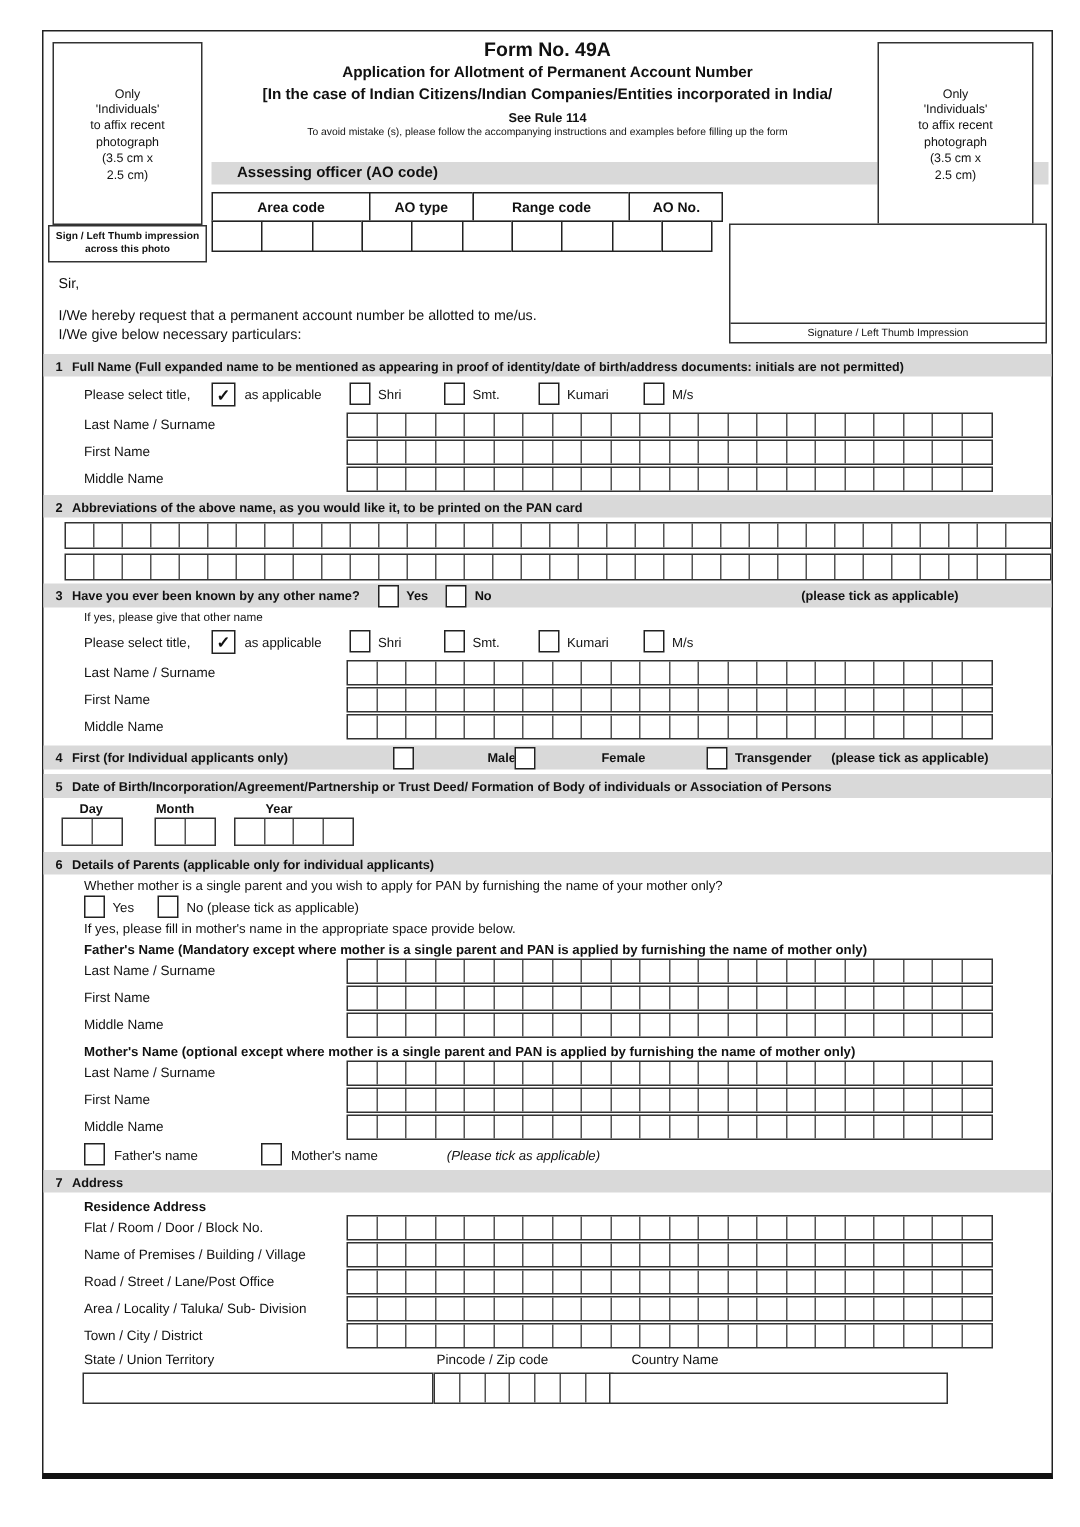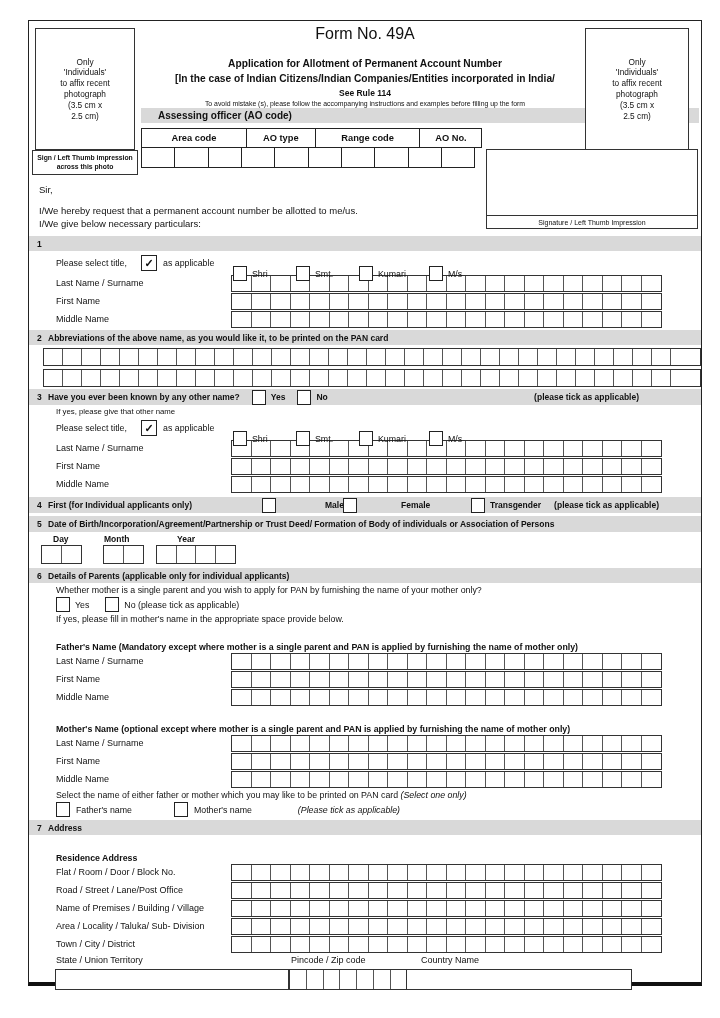--- a/index.html
+++ b/index.html
@@ -14,21 +14,21 @@
              font-weight:bold; font-size:10px; line-height:15px; padding-left:17px; z-index:1; }
   .photo-box { position:absolute; border:1.2px solid #333; background:#fff; z-index:2;
                display:flex; align-items:center; justify-content:center; text-align:center;
                font-size:8.3px; line-height:1.3; white-space:pre-line; }
   .photo-left { left:6px; top:7px; width:100px; height:122px; }
   .photo-right { left:556px; top:7px; width:104px; height:122px; }
   .photo-caption { position:absolute; left:3px; top:129px; width:106px; height:25px; border:1.2px solid #333;
                    background:#fff; z-index:2; display:flex; align-items:center; justify-content:center;
                    text-align:center; font-weight:bold; font-size:6.8px; line-height:1.25; white-space:pre-line; }
   .title-block { position:absolute; left:115px; top:4px; width:442px; text-align:center; z-index:0; }
-  .t1 { font-size:16px; font-weight:normal; margin-bottom:14px; }
+  .t1 { font-size:13px; font-weight:bold; margin-bottom:2px; }
   .t2,.t3,.t4 { font-size:10.2px; font-weight:bold; line-height:1.45; }
   .t5 { font-size:8.5px; font-weight:bold; margin-top:1px; }
   .t6 { font-size:6.9px; margin-top:2px; }
   .ao-table { position:absolute; left:112px; top:107px; z-index:1; }
   .ao-h { display:flex; }
   .ao-h > div { border:1.2px solid #222; margin-left:-1.2px; height:20px; line-height:18px; text-align:center;
                 font-weight:bold; font-size:9.3px; background:#fff; }
   .ao-h > div:first-child { margin-left:0; }
   .aoh1{width:106px;} .aoh2{width:70px;} .aoh3{width:106px;} .aoh4{width:63px;}
   .ao-row { display:flex; margin-top:-1.2px; }
@@ -52,36 +52,36 @@
   .band .rnote { margin-left:auto; margin-right:62px; font-weight:bold; }
 
   .cb { width:14px; height:15px; border:1.2px solid #222; background:#fff; display:inline-block; flex:none; }
   .cb-tick { width:16px; height:16px; border:1.2px solid #222; background:#fff; display:inline-flex;
              align-items:center; justify-content:center; font-size:11px; font-weight:bold; }
 
   .trow { position:relative; height:20px; margin-top:3px; font-size:8.8px; }
   .trow .t-pre { position:absolute; left:27px; top:4px; }
   .trow .cb-tick { position:absolute; left:112px; top:1px; }
   .trow .t-suf { position:absolute; left:134px; top:4px; }
-  .trow .opts { position:absolute; left:204px; top:12px; display:flex; }
+  .trow .opts { position:absolute; left:204px; top:1px; display:flex; }
   .opt { display:flex; align-items:center; width:63px; }
   .opt.k { width:70px; }
   .opt .cblab { margin-left:5px; }
 
   .frow { display:flex; align-items:center; height:18px; margin-left:27px; }
   .flabel { width:175px; font-size:9px; flex:none; }
   .grid { display:flex; height:17px; border:1.2px solid #333; background:#fff; }
   .grid .c { width:19.5px; height:100%; border-right:1px solid #555; }
   .grid .c:last-child { border-right:none; }
   .abbrev { margin-left:14px; margin-top:3px; height:18px; }
   .abbrev .c { width:19px; }
 
   .smallnote { margin-left:27px; font-size:7.8px; margin-top:2px; }
   .bodytext { margin-left:27px; font-size:8.8px; margin-top:2px; }
-  .boldhead { margin-left:27px; font-size:8.8px; font-weight:bold; margin-top:18px; }
+  .boldhead { margin-left:27px; font-size:8.8px; font-weight:bold; margin-top:4px; }
 
   .dmy { position:relative; height:34px; }
   .dmy .lab { position:absolute; top:2px; font-size:8.5px; font-weight:bold; }
   .dmy .lday{left:24px;} .dmy .lmonth{left:75px;} .dmy .lyear{left:148px;}
   .dmy .grid { position:absolute; top:13px; height:19px; }
   .dmy .gday{left:12px;} .dmy .gmonth{left:74px;} .dmy .gyear{left:127px;}
   .dmy .c { width:19.5px; }
 
   .ynrow { display:flex; align-items:center; margin-left:27px; height:17px; margin-top:1px; font-size:8.8px; }
   .ynrow .cblab { margin-left:5px; }
@@ -158,20 +158,21 @@
       <div class="sig-cap">Signature / Left Thumb Impression</div>
     </div>
 
     <div class="sal-sir">Sir,</div>
     <div class="sal-req">I/We hereby request that a permanent account number be allotted to me/us.</div>
     <div class="sal-par">I/We give below necessary particulars:</div>
   </div>
 
   <div class="band">
     <span class="num">1</span>
+    <span class="btitle" style="font-size:8.3px;">Full Name (Full expanded name to be mentioned as appearing in proof of identity/date of birth/address documents: initials are not permitted)</span>
   </div>
 
   <div class="trow">
     <span class="t-pre">Please select title,</span>
     <span class="cb-tick">✓</span>
     <span class="t-suf">as applicable</span>
     <span class="opts">
       <span class="opt">
             <span class="cb"></span>
             <span class="cblab">Shri</span>
@@ -671,23 +672,20 @@
           <span class="c"></span>
           <span class="c"></span>
           <span class="c"></span>
           <span class="c"></span>
           <span class="c"></span>
           <span class="c"></span>
           <span class="c"></span>
           <span class="c"></span>
         </span>
   </div>
-  <div class="bodytext">
-    <span>Select the name of either father or mother which you may like to be printed on PAN card </span><span class="italic">(Select one only)</span>
-  </div>
   <div class="selrow">
     <span class="cb"></span>
     <span class="cblab">Father's name</span>
     <span class="gap"></span>
     <span class="cb"></span>
     <span class="cblab">Mother's name</span>
     <span class="inote">(Please tick as applicable)</span>
   </div>
 
   <div class="band">
@@ -716,48 +714,48 @@
           <span class="c"></span>
           <span class="c"></span>
           <span class="c"></span>
           <span class="c"></span>
           <span class="c"></span>
           <span class="c"></span>
           <span class="c"></span>
         </span>
   </div>
   <div class="frow">
+    <span class="flabel">Name of Premises / Building / Village</span>
+    <span class="grid">
+          <span class="c"></span>
+          <span class="c"></span>
+          <span class="c"></span>
+          <span class="c"></span>
+          <span class="c"></span>
+          <span class="c"></span>
+          <span class="c"></span>
+          <span class="c"></span>
+          <span class="c"></span>
+          <span class="c"></span>
+          <span class="c"></span>
+          <span class="c"></span>
+          <span class="c"></span>
+          <span class="c"></span>
+          <span class="c"></span>
+          <span class="c"></span>
+          <span class="c"></span>
+          <span class="c"></span>
+          <span class="c"></span>
+          <span class="c"></span>
+          <span class="c"></span>
+          <span class="c"></span>
+        </span>
+  </div>
+  <div class="frow">
     <span class="flabel">Road / Street / Lane/Post Office</span>
-    <span class="grid">
-          <span class="c"></span>
-          <span class="c"></span>
-          <span class="c"></span>
-          <span class="c"></span>
-          <span class="c"></span>
-          <span class="c"></span>
-          <span class="c"></span>
-          <span class="c"></span>
-          <span class="c"></span>
-          <span class="c"></span>
-          <span class="c"></span>
-          <span class="c"></span>
-          <span class="c"></span>
-          <span class="c"></span>
-          <span class="c"></span>
-          <span class="c"></span>
-          <span class="c"></span>
-          <span class="c"></span>
-          <span class="c"></span>
-          <span class="c"></span>
-          <span class="c"></span>
-          <span class="c"></span>
-        </span>
-  </div>
-  <div class="frow">
-    <span class="flabel">Name of Premises / Building / Village</span>
     <span class="grid">
           <span class="c"></span>
           <span class="c"></span>
           <span class="c"></span>
           <span class="c"></span>
           <span class="c"></span>
           <span class="c"></span>
           <span class="c"></span>
           <span class="c"></span>
           <span class="c"></span>

